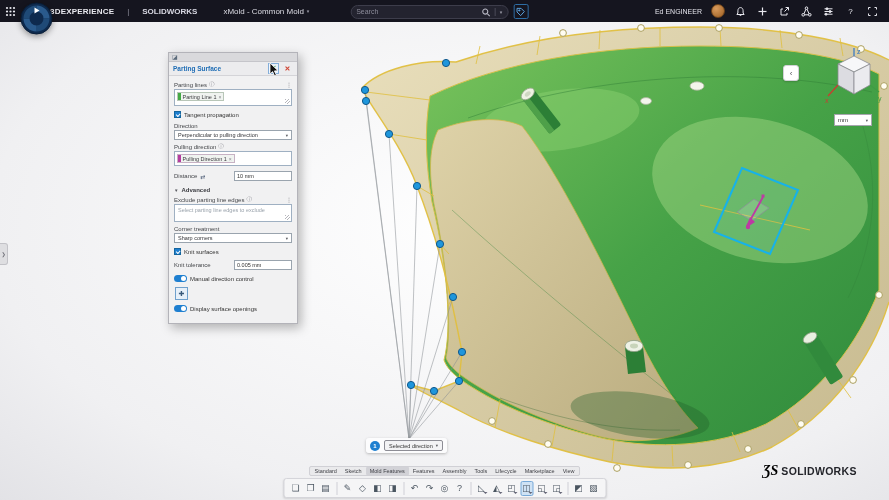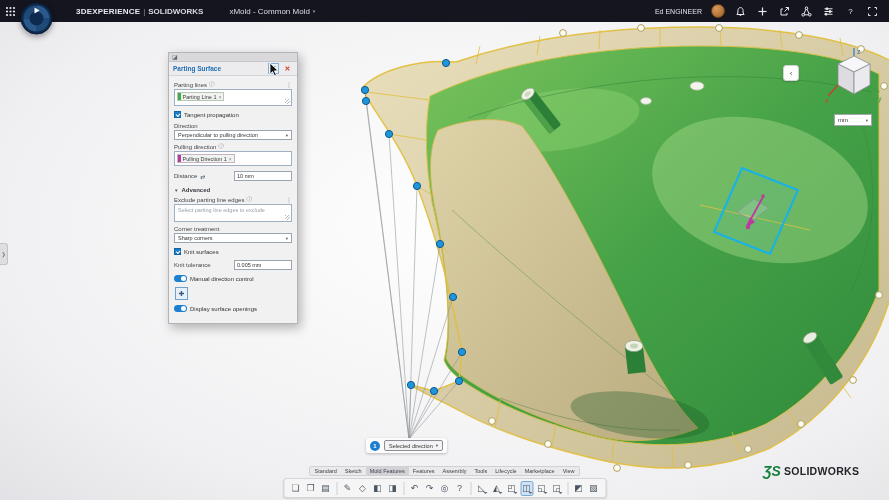--- a/index.html
+++ b/index.html
@@ -6,21 +6,21 @@
   body { font-family:"Liberation Sans", sans-serif; background:#cfcfd4; }
   .app { position:relative; width:889px; height:500px; overflow:hidden; background:#f2f2f3; }
 
   
   .stage { position:absolute; left:0; top:0; z-index:0; }
 
   
   .topbar { position:absolute; left:0; top:0; width:889px; height:22px; background:var(--topbar-bg);
             display:flex; align-items:center; z-index:20; color:#e8e8ee; }
   .launcher { width:20px; height:22px; display:flex; align-items:center; justify-content:center; }
-  .brand { margin-left:56px; font-size:8px; white-space:nowrap; display:flex; gap:3px; align-items:center; }
+  .brand { margin-left:30px; font-size:8px; white-space:nowrap; display:flex; gap:13px; align-items:center; }
   .brand .b1 { font-weight:bold; letter-spacing:.2px; }
   .brand .bsep { color:#8e8e9a; }
   .brand .b2 { font-weight:bold; color:#d8d8e2; }
   .appmenu { margin-left:26px; font-size:8px; display:flex; align-items:center; gap:3px; color:#dcdce4; }
   .appmenu .caret { font-size:5px; color:#9a9aa8; }
   .searchwrap { position:absolute; left:50%; top:4px; transform:translateX(-53%); display:flex; gap:5px; align-items:center; }
   .searchpill { width:158px; height:14px; border-radius:7px; background:#23232f; border:1px solid #3d3d4b;
                 display:flex; align-items:center; padding:0 5px; gap:4px; }
   .search-input { flex:1; background:transparent; border:none; outline:none; color:#cfcfda; font-size:7px; font-family:inherit; }
   .search-input::placeholder { color:#8b8b99; }
@@ -107,21 +107,21 @@
              display:flex; align-items:center; padding:0 5px; gap:2px; z-index:8; }
   .tbicon { width:13px; height:15px; display:flex; align-items:center; justify-content:center; font-size:9px; color:#4a5560;
             position:relative; border:1px solid transparent; border-radius:2px; }
   .tbicon.active { background:#cfe2f4; border-color:#77a9d8; }
   .tbicon.caret::after { content:""; position:absolute; right:0; bottom:1px; border-left:2px solid transparent;
                          border-right:2px solid transparent; border-top:2.5px solid #667; }
   .tbdivider { width:1px; height:13px; background:#d0d0d5; margin:0 2px; }
 
   
   .sw-logo { position:absolute; left:763px; top:464px; display:flex; align-items:center; gap:3px; z-index:2; }
-  .sw-mark { font-size:14px; font-weight:bold; font-style:italic; color:#15803d; line-height:1; }
+  .sw-mark { font-size:14px; font-weight:bold; font-style:italic; color:#000000; line-height:1;font-family:Liberation Serif, serif; }
   .sw-name { font-size:10.5px; font-weight:bold; color:#23242a; letter-spacing:.3px; }
 
   .cursor { position:absolute; left:269px; top:62px; z-index:30; }
 </style>
 </head>
 <body>
 
 <div class="app">
 
   <svg class="stage" width="889" height="500" viewBox="0 0 889 500">
@@ -291,20 +291,39 @@
       </svg>
     </div>
     <div class="brand">
       <span class="b1">3DEXPERIENCE</span>
       <span class="bsep">|</span>
       <span class="b2">SOLIDWORKS</span>
     </div>
     <div class="appmenu">
       <span>xMold - Common Mold</span>
       <span class="caret">▾</span>
+    </div>
+    <div class="searchwrap">
+      <div class="searchpill">
+        <input class="search-input" placeholder="Search" style="">
+        <span>
+          <svg width="9" height="9" viewBox="0 0 10 10" fill="none" stroke="#b8b8c4" stroke-width="1.2">
+            <circle cx="4" cy="4" r="2.8"></circle>
+              <line x1="6.2" y1="6.2" x2="9" y2="9"></line>
+          </svg>
+        </span>
+        <span class="sdiv"></span>
+        <span class="scaret">▾</span>
+      </div>
+      <div class="tagbtn">
+        <svg width="10" height="10" viewBox="0 0 11 11" fill="none" stroke="#5aa0dc" stroke-width="1.1">
+          <path d="M1.5 1.5 L6 1.5 L9.5 5 L5.5 9.5 L1.5 5.5 Z"></path>
+            <circle cx="4" cy="3.8" r="0.7" fill="#5aa0dc"></circle>
+        </svg>
+      </div>
     </div>
     <div class="rightcluster">
       <span class="username">Ed ENGINEER</span>
       <span class="avatar"></span>
       <span class="tpicon">
         <svg width="11" height="11" viewBox="0 0 11 11" fill="none" stroke="#e8e8ee" stroke-width="1">
           <path d="M5.5 1.6 C3.9 1.6 2.9 2.9 2.9 4.8 L2.9 7 L1.9 8.5 L9.1 8.5 L8.1 7 L8.1 4.8 C8.1 2.9 7.1 1.6 5.5 1.6 Z"></path>
           <path d="M4.4 8.8 A1.2 1.2 0 0 0 6.6 8.8"></path>
         </svg>
       </span>

